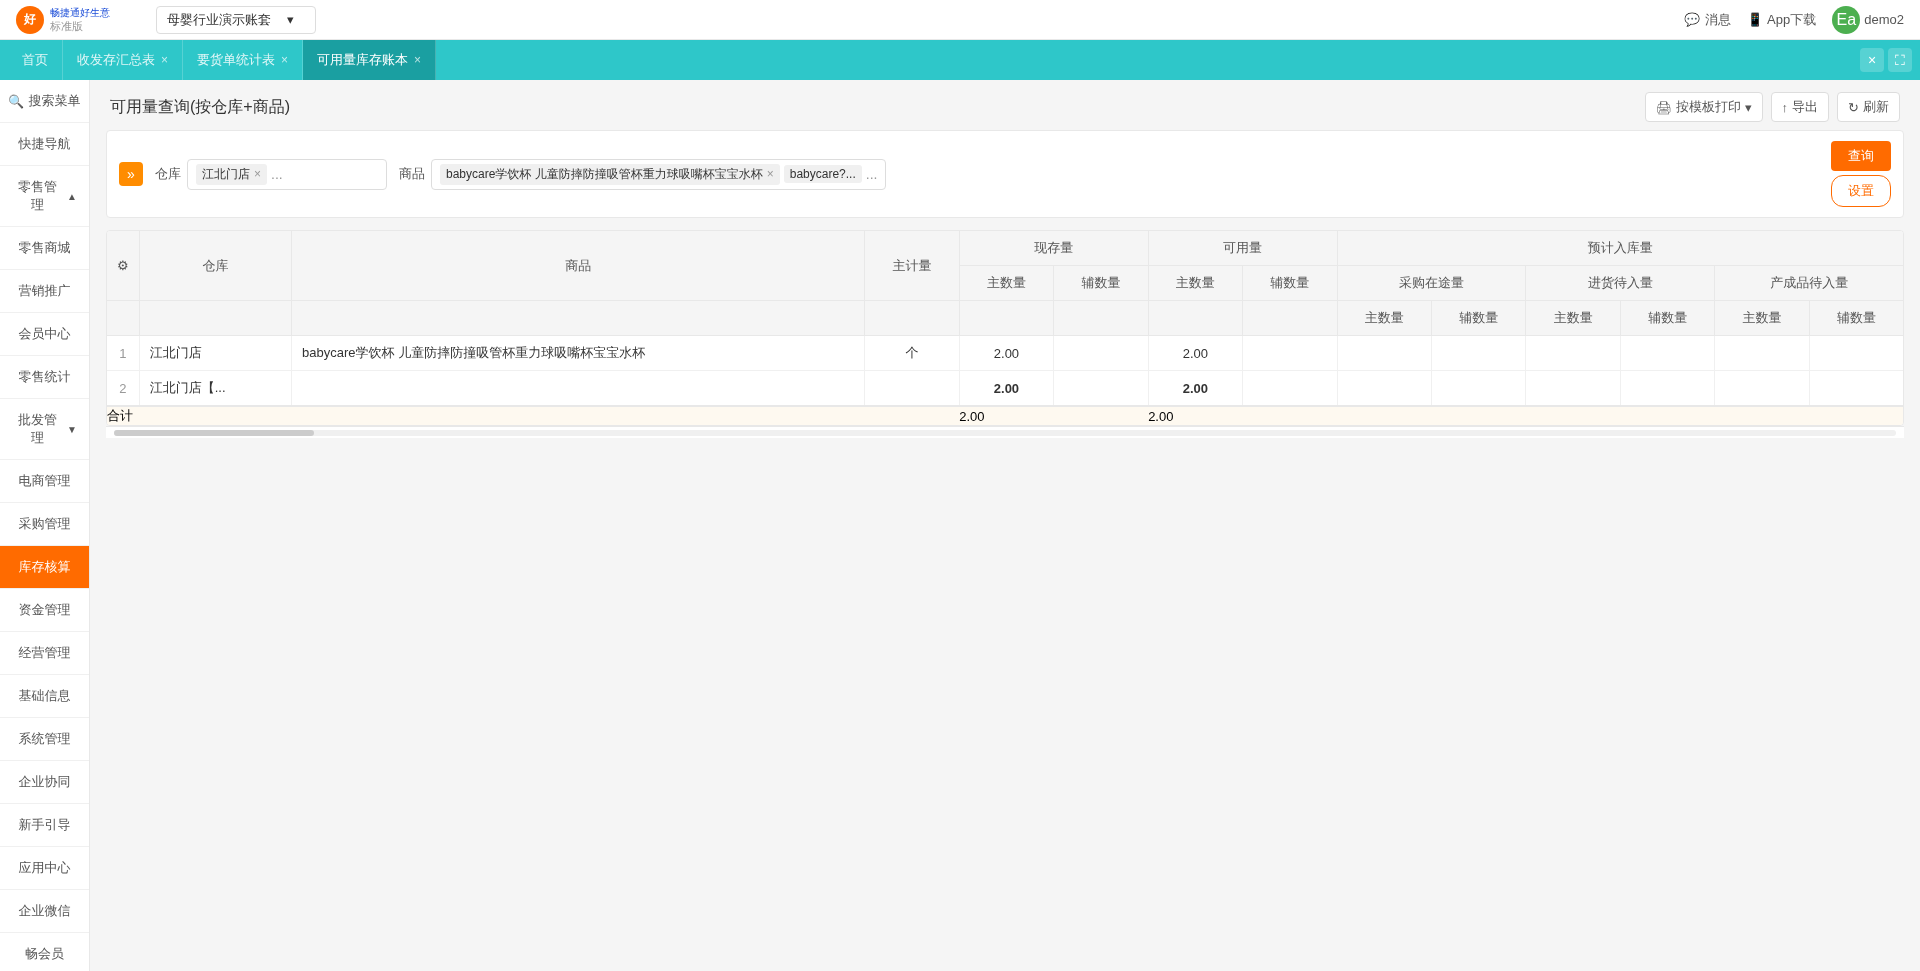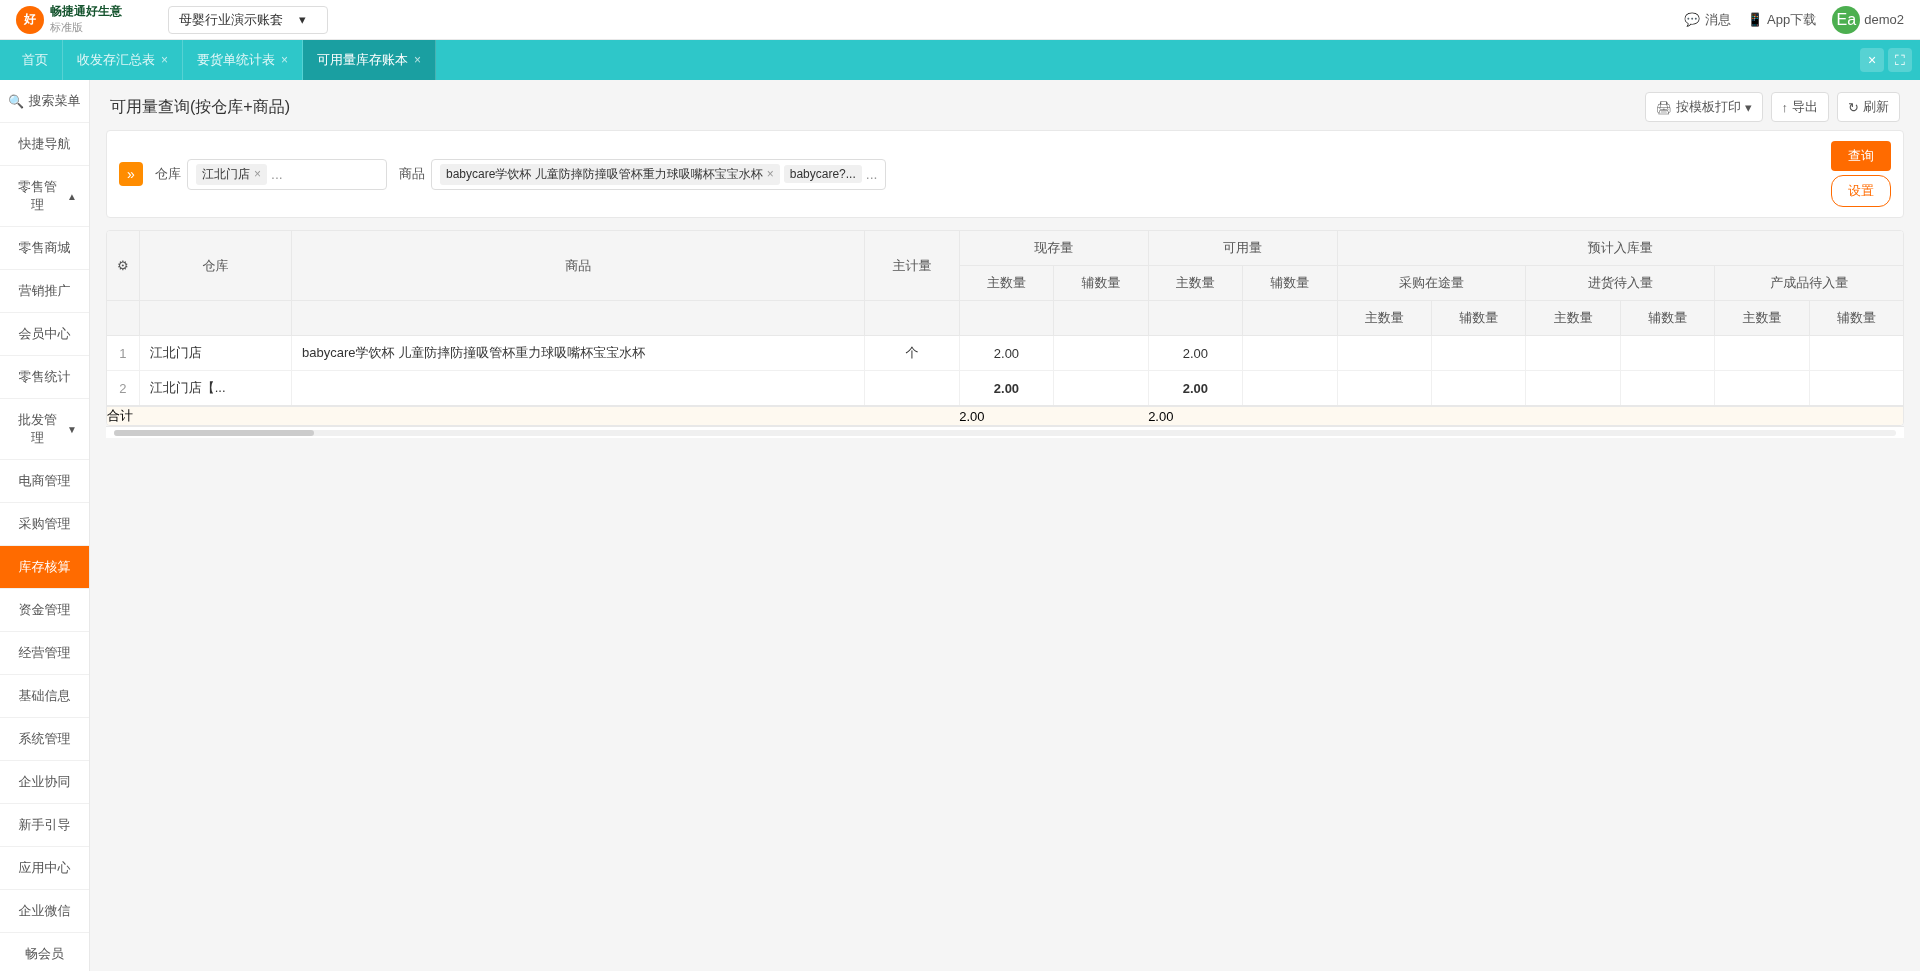--- a/index.html
+++ b/index.html
@@ -12,21 +12,21 @@
       display: flex;
       align-items: center;
       justify-content: space-between;
       padding: 0 16px;
       border-bottom: 1px solid #e8e8e8;
       flex-shrink: 0;
     }
     .top-bar-left { display: flex; align-items: center; gap: 8px; }
     .logo-area { display: flex; align-items: center; gap: 6px; }
     .logo-icon { width: 28px; height: 28px; background: #ff6b00; border-radius: 50%; display: flex; align-items: center; justify-content: center; color: white; font-size: 12px; font-weight: bold; }
-    .logo-text { font-size: 12px; color: #14532d; line-height: 1.3; font-weight: bold; }
+    .logo-text { font-size: 10px; color: #1d4ed8; line-height: 1.3; }
     .logo-sub { font-size: 11px; color: #999; }
     .industry-select { display: flex; align-items: center; gap: 16px; border: 1px solid #ddd; border-radius: 4px; padding: 4px 10px; font-size: 13px; color: #333; cursor: pointer; min-width: 160px; margin-left: 38px; }
     .top-bar-right { display: flex; align-items: center; gap: 16px; }
     .top-right-item { display: flex; align-items: center; gap: 4px; font-size: 13px; color: #555; cursor: pointer; }
     .avatar-circle { width: 28px; height: 28px; background: #4CAF50; border-radius: 50%; display: flex; align-items: center; justify-content: center; color: white; font-size: 16px; }
 
     
     .nav-tabs {
       background: #2ec7c9;
       height: 40px;

